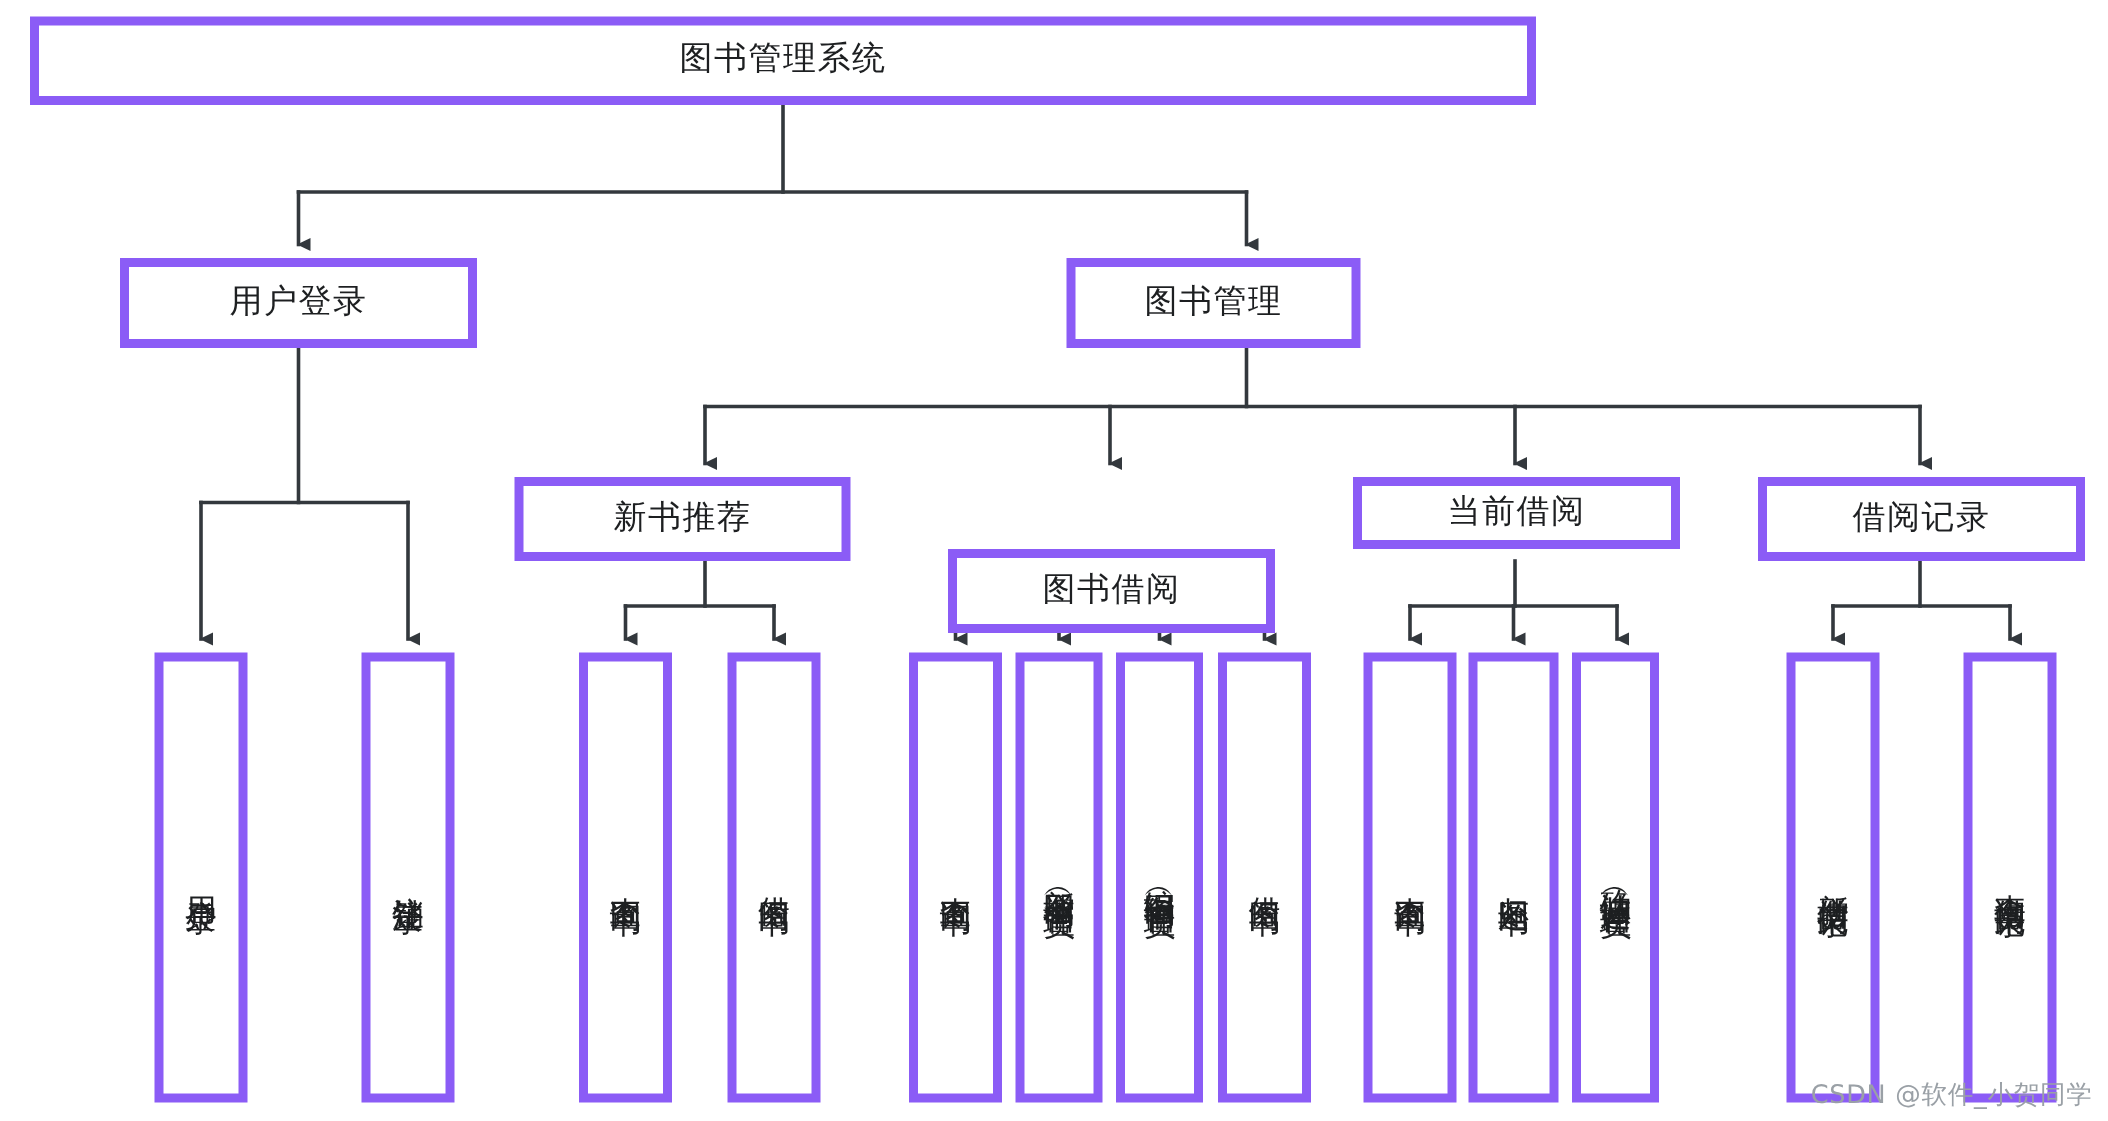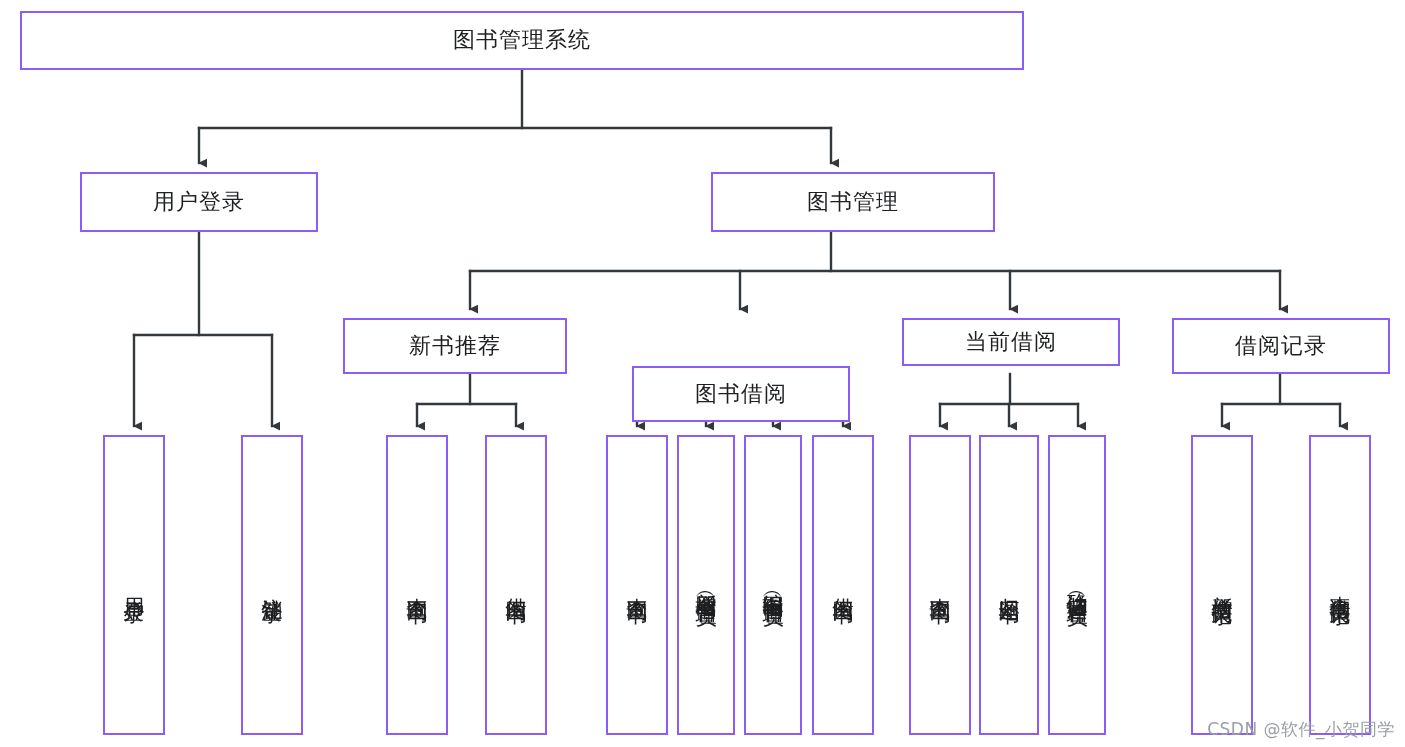--- a/index.html
+++ b/index.html
@@ -7,21 +7,21 @@
   #canvas{
     position:relative;
     width:1405px;
     height:747px;
     background:#ffffff;
     overflow:hidden;
   }
   .node{
     position:absolute;
     box-sizing:border-box;
-    border:2px solid #8b5cf6;
+    border:6px solid #8b5cf6;
     background:#ffffff;
     display:flex;
     align-items:center;
     justify-content:center;
     color:#1d1f21;
     text-align:center;
   }
   .node.horiz{
     font-size:22px;
     line-height:1.2;
@@ -115,21 +115,21 @@
     </g>
   </svg>
 
   <div class="node horiz root" style="left:20px;top:11px;width:1004px;height:59px;">
     <span>图书管理系统</span>
   </div>
 
   <div class="node horiz" style="left:80px;top:172px;width:238px;height:60px;">
     <span>用户登录</span>
   </div>
-  <div class="node horiz" style="left:711px;top:172px;width:284px;height:60px;">
+  <div class="node horiz" style="left:711px;top:172px;width:196px;height:60px;">
     <span>图书管理</span>
   </div>
 
   <div class="node horiz" style="left:343px;top:318px;width:224px;height:56px;">
     <span>新书推荐</span>
   </div>
   <div class="node horiz" style="left:632px;top:318px;width:218px;height:56px;margin-top:48px;">
     <span>图书借阅</span>
   </div>
   <div class="node horiz" style="left:902px;top:318px;width:218px;height:48px;">

